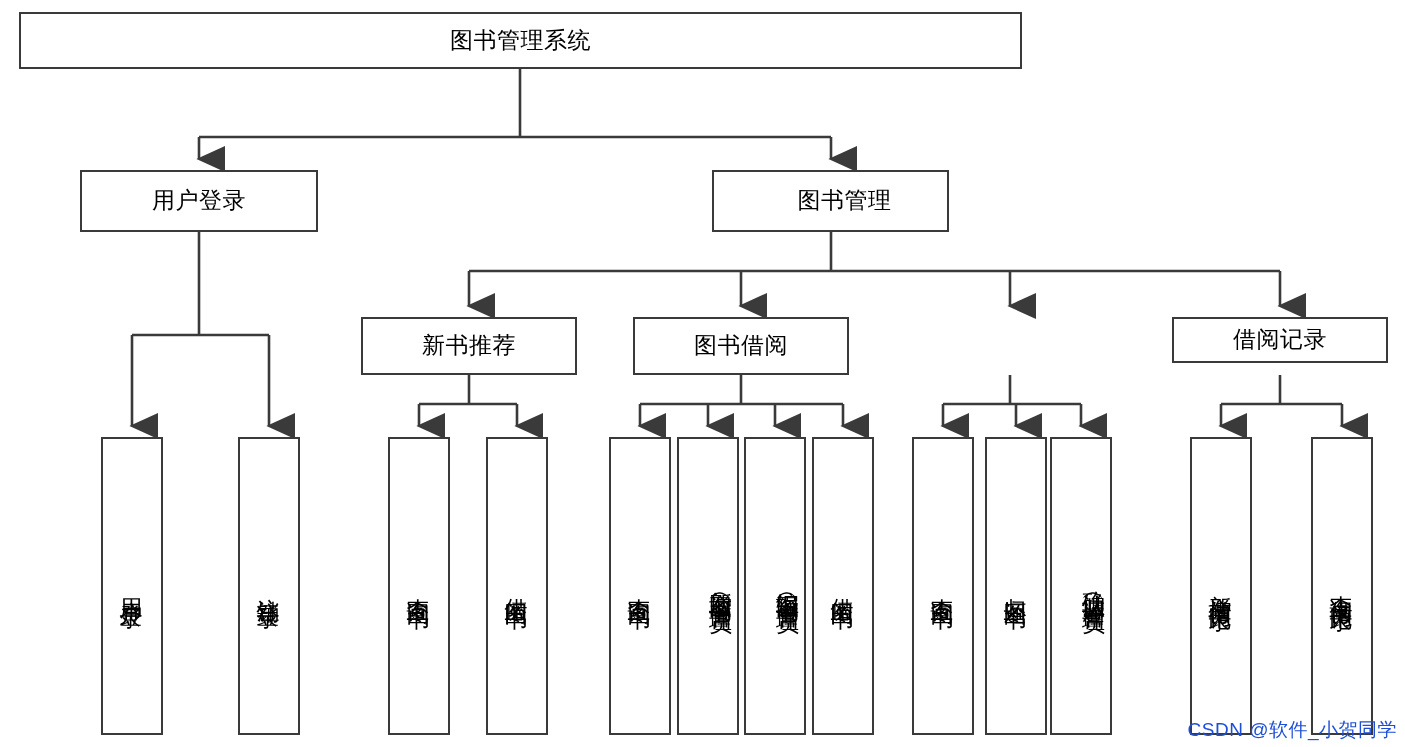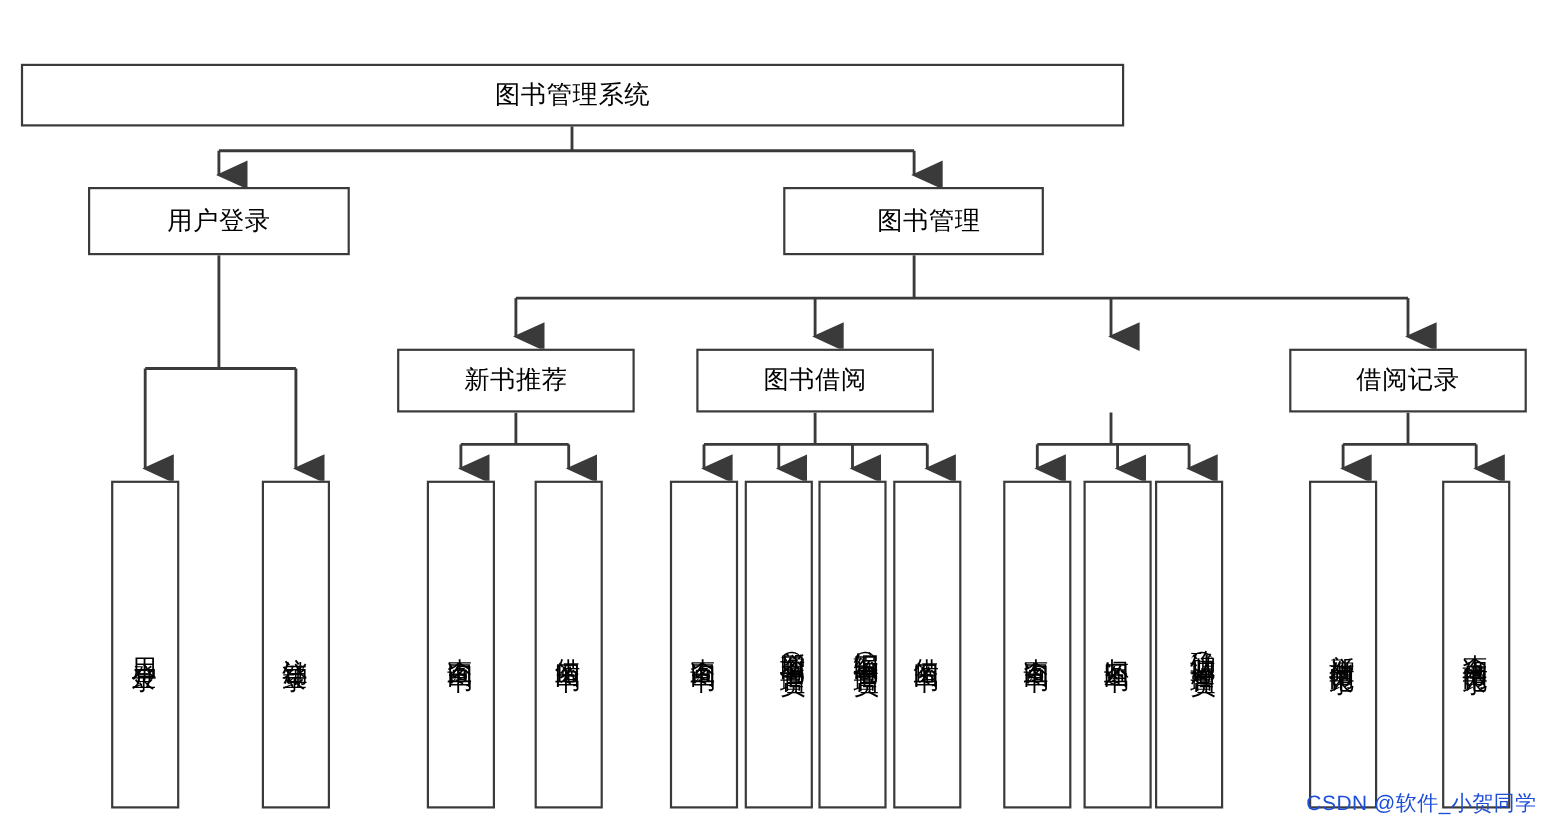--- a/index.html
+++ b/index.html
@@ -117,38 +117,38 @@
       <path d="M 1016 404 L 1016 426" marker-end="url(#arrow)"></path>
       <path d="M 1081 404 L 1081 426" marker-end="url(#arrow)"></path>
 
       <path d="M 1280 375 L 1280 404"></path>
       <path d="M 1221 404 L 1342 404"></path>
       <path d="M 1221 404 L 1221 426" marker-end="url(#arrow)"></path>
       <path d="M 1342 404 L 1342 426" marker-end="url(#arrow)"></path>
     </g>
   </svg>
 
-  <div class="node horiz" style="left:19px; top:12px; width:1003px; height:57px;margin-top:46px;">
+  <div class="node horiz" style="left:19px; top:12px; width:1003px; height:57px;">
     <span class="lbl">图书管理系统</span>
   </div>
 
   <div class="node horiz" style="left:80px; top:170px; width:238px; height:62px;">
     <span class="lbl">用户登录</span>
   </div>
   <div class="node horiz" style="left:712px; top:170px; width:237px; height:62px;padding-left:28px;">
     <span class="lbl">图书管理</span>
   </div>
 
   <div class="node horiz" style="left:633px; top:317px; width:216px; height:58px;">
     <span class="lbl">图书借阅</span>
   </div>
   <div class="node horiz" style="left:361px; top:317px; width:216px; height:58px;">
     <span class="lbl">新书推荐</span>
   </div>
-  <div class="node horiz" style="left:1172px; top:317px; width:216px; height:58px;">
+  <div class="node horiz" style="left:1172px; top:317px; width:216px; height:46px;">
     <span class="lbl">借阅记录</span>
   </div>
 
   <div class="node vert" style="left:101px; top:437px; width:62px; height:298px;">
     <span class="lbl">用户登录</span>
   </div>
   <div class="node vert" style="left:238px; top:437px; width:62px; height:298px;">
     <span class="lbl">注销登录</span>
   </div>
 

